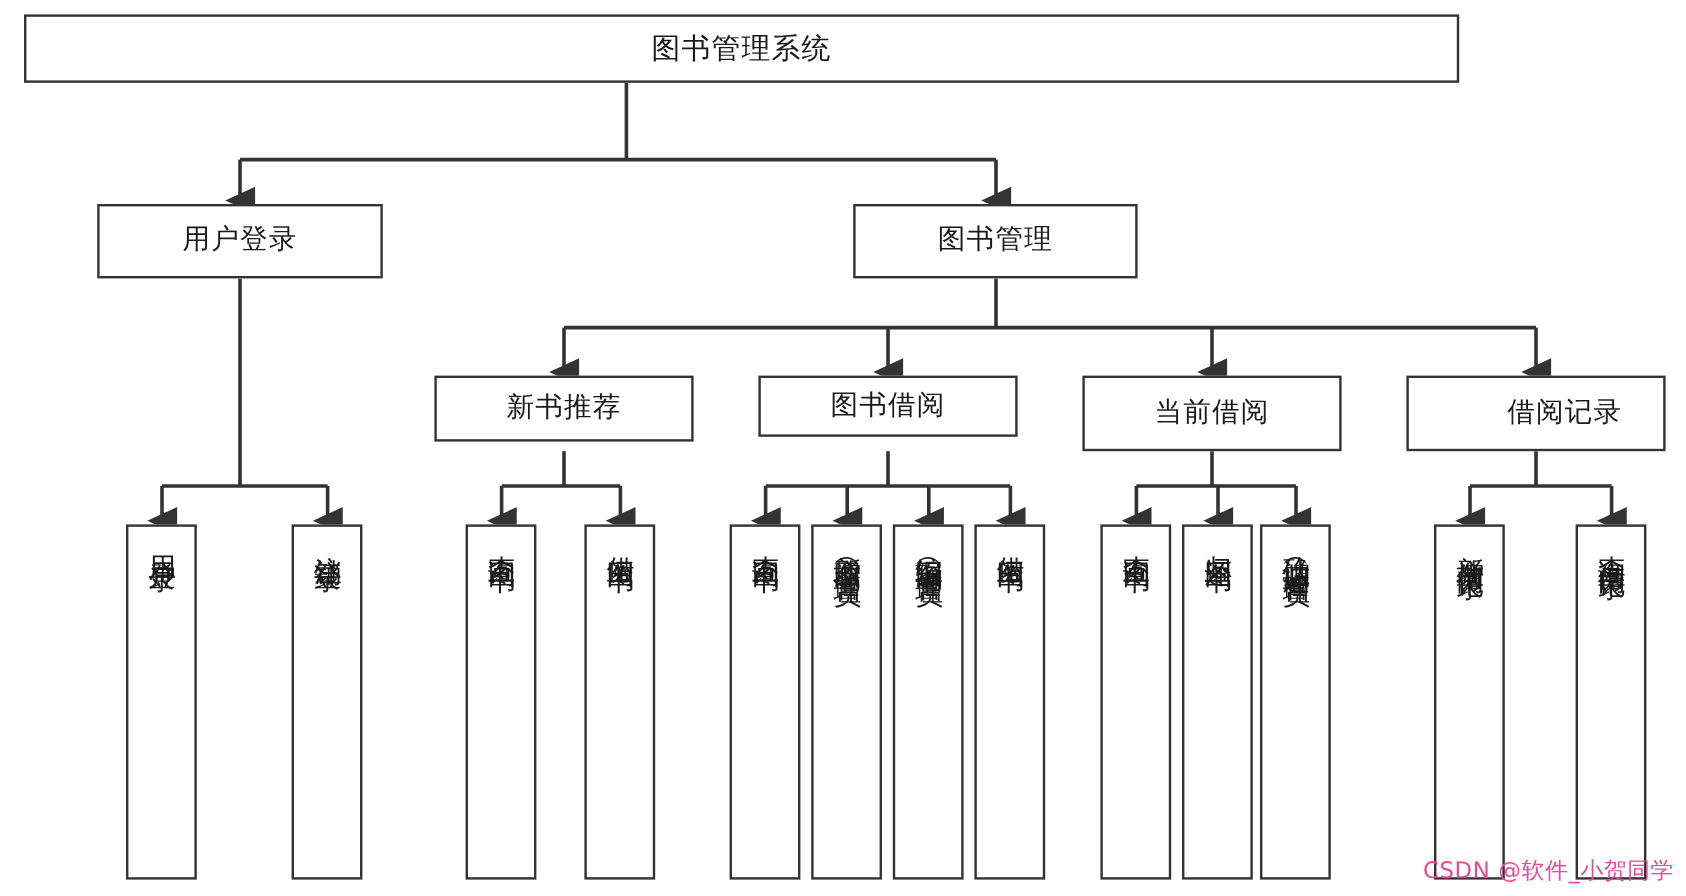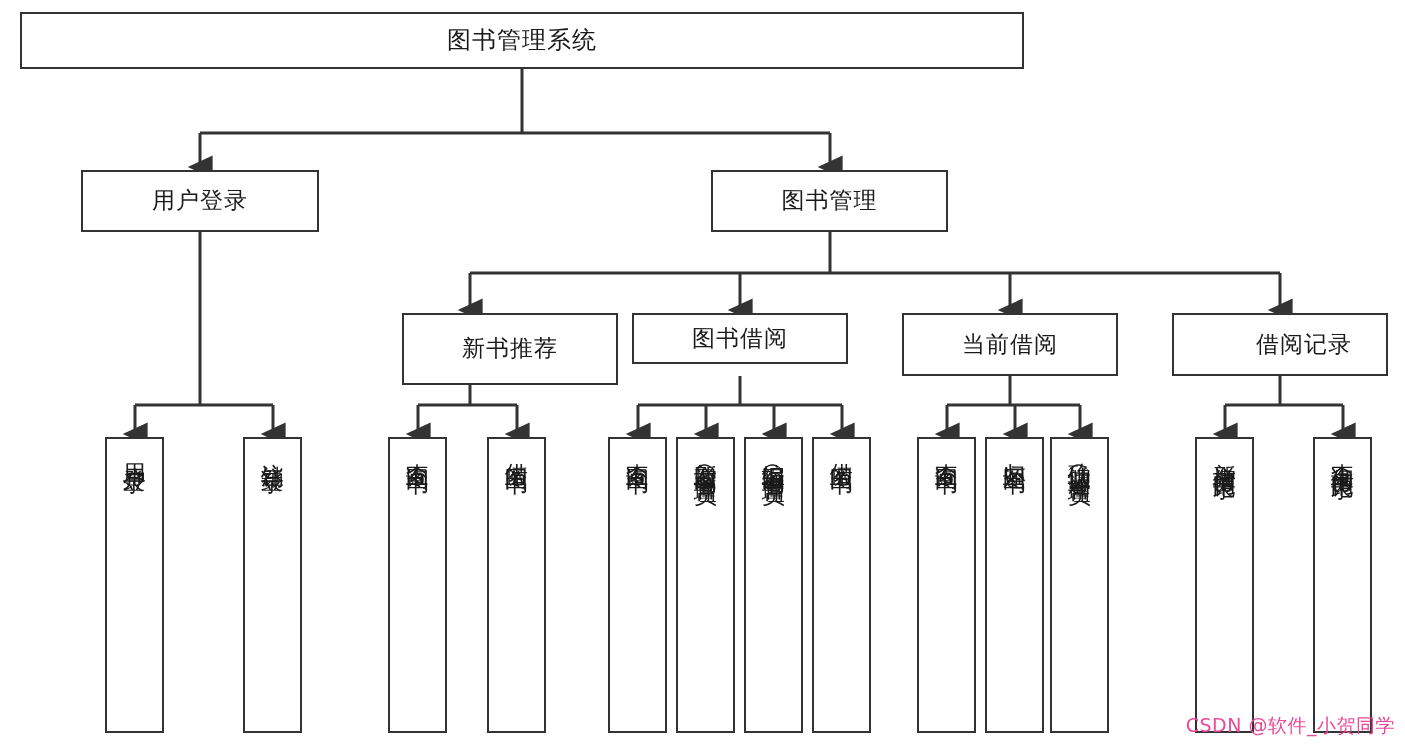--- a/index.html
+++ b/index.html
@@ -112,30 +112,30 @@
         <path d="M1015,405 L1015,434" marker-end="url(#arrow)"></path>
         <path d="M1080,405 L1080,434" marker-end="url(#arrow)"></path>
         <path d="M1280,376 L1280,405"></path>
         <path d="M1225,405 L1343,405"></path>
         <path d="M1225,405 L1225,434" marker-end="url(#arrow)"></path>
         <path d="M1343,405 L1343,434" marker-end="url(#arrow)"></path>
       </g>
   </svg>
 
   <div id="nodes">
-      <div class="node horiz title" style="left: 20px; top: 12px; width: 1004px; height: 57px;">
+      <div class="node horiz title" style="left: 20px; top: 12px; width: 1196px; height: 57px;">
         <span>图书管理系统</span>
       </div>
       <div class="node horiz" style="left: 81px; top: 170px; width: 238px; height: 62px;">
         <span>用户登录</span>
       </div>
       <div class="node horiz" style="left: 711px; top: 170px; width: 237px; height: 62px;">
         <span>图书管理</span>
       </div>
-      <div class="node horiz" style="left: 362px; top: 313px; width: 216px; height: 72px; margin-left: 40px;">
+      <div class="node horiz" style="left: 362px; top: 313px; width: 216px; height: 55px;">
         <span>新书推荐</span>
       </div>
       <div class="node horiz" style="left: 632px; top: 313px; width: 216px; height: 51px;">
         <span>图书借阅</span>
       </div>
       <div class="node horiz" style="left: 902px; top: 313px; width: 216px; height: 63px;">
         <span>当前借阅</span>
       </div>
       <div class="node horiz" style="left: 1172px; top: 313px; width: 216px; height: 63px; padding-left: 48px;">
         <span>借阅记录</span>

